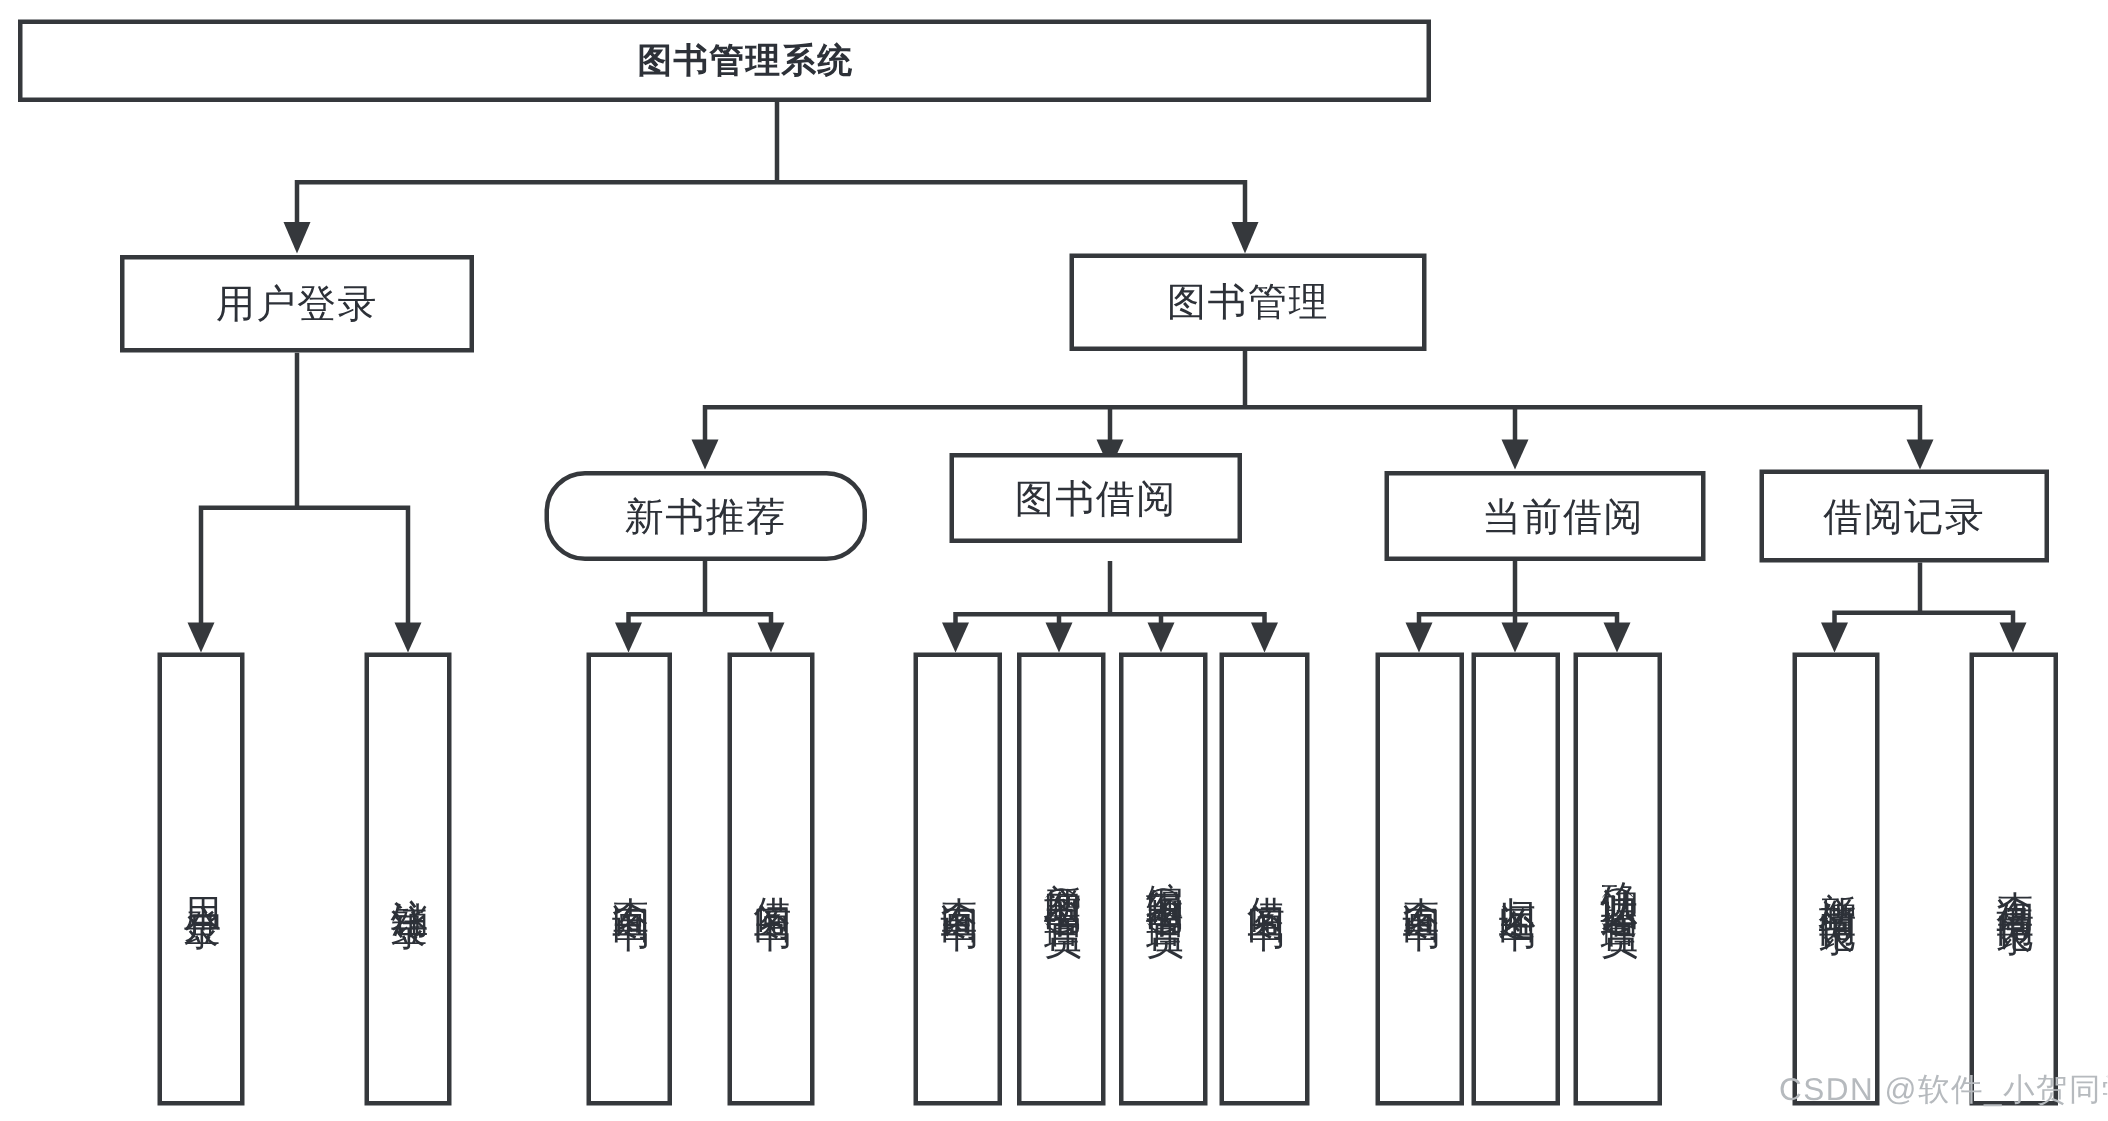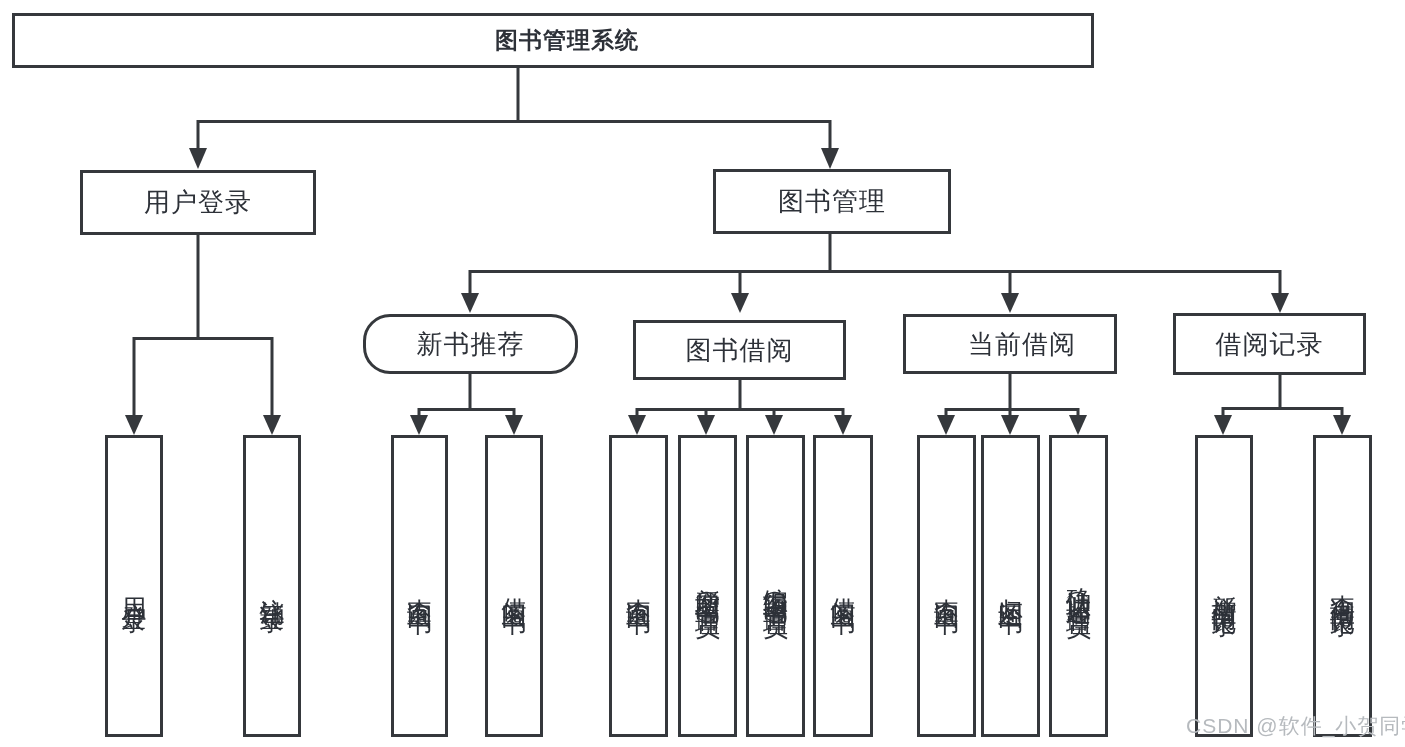--- a/index.html
+++ b/index.html
@@ -110,38 +110,38 @@
       <polygon points="765,415 783,415 774,435"></polygon>
       <polygon points="834,415 852,415 843,435"></polygon>
       <polygon points="937,415 955,415 946,435"></polygon>
       <polygon points="1001,415 1019,415 1010,435"></polygon>
       <polygon points="1069,415 1087,415 1078,435"></polygon>
       <polygon points="1214,415 1232,415 1223,435"></polygon>
       <polygon points="1333,415 1351,415 1342,435"></polygon>
     </g>
   </svg>
 
-  <div class="node root" style="left:12px; top:13px; width:1082px; height:55px;padding-left:28px;">
+  <div class="node root" style="left:12px; top:13px; width:942px; height:55px;padding-left:28px;">
     <span class="lbl">图书管理系统</span>
   </div>
 
   <div class="node" style="left:80px; top:170px; width:236px; height:65px;">
     <span class="lbl">用户登录</span>
   </div>
   <div class="node" style="left:713px; top:169px; width:238px; height:65px;">
     <span class="lbl">图书管理</span>
   </div>
 
   <div class="node" style="left:363px; top:314px; width:215px; height:60px;border-radius:27px;">
     <span class="lbl">新书推荐</span>
   </div>
-  <div class="node" style="left:633px; top:320px; width:213px; height:60px;">
+  <div class="node" style="left:633px; top:302px; width:195px; height:60px;">
     <span class="lbl">图书借阅</span>
   </div>
-  <div class="node" style="left:903px; top:314px; width:214px; height:60px;padding-left:24px;">
+  <div class="node" style="left:923px; top:314px; width:214px; height:60px;padding-left:24px;">
     <span class="lbl">当前借阅</span>
   </div>
   <div class="node" style="left:1173px; top:313px; width:193px; height:62px;">
     <span class="lbl">借阅记录</span>
   </div>
 
   <div class="leaf" style="left:105px; top:435px; width:58px; height:302px;">
     <span class="vlbl">用户登录</span>
   </div>
   <div class="leaf" style="left:243px; top:435px; width:58px; height:302px;">

